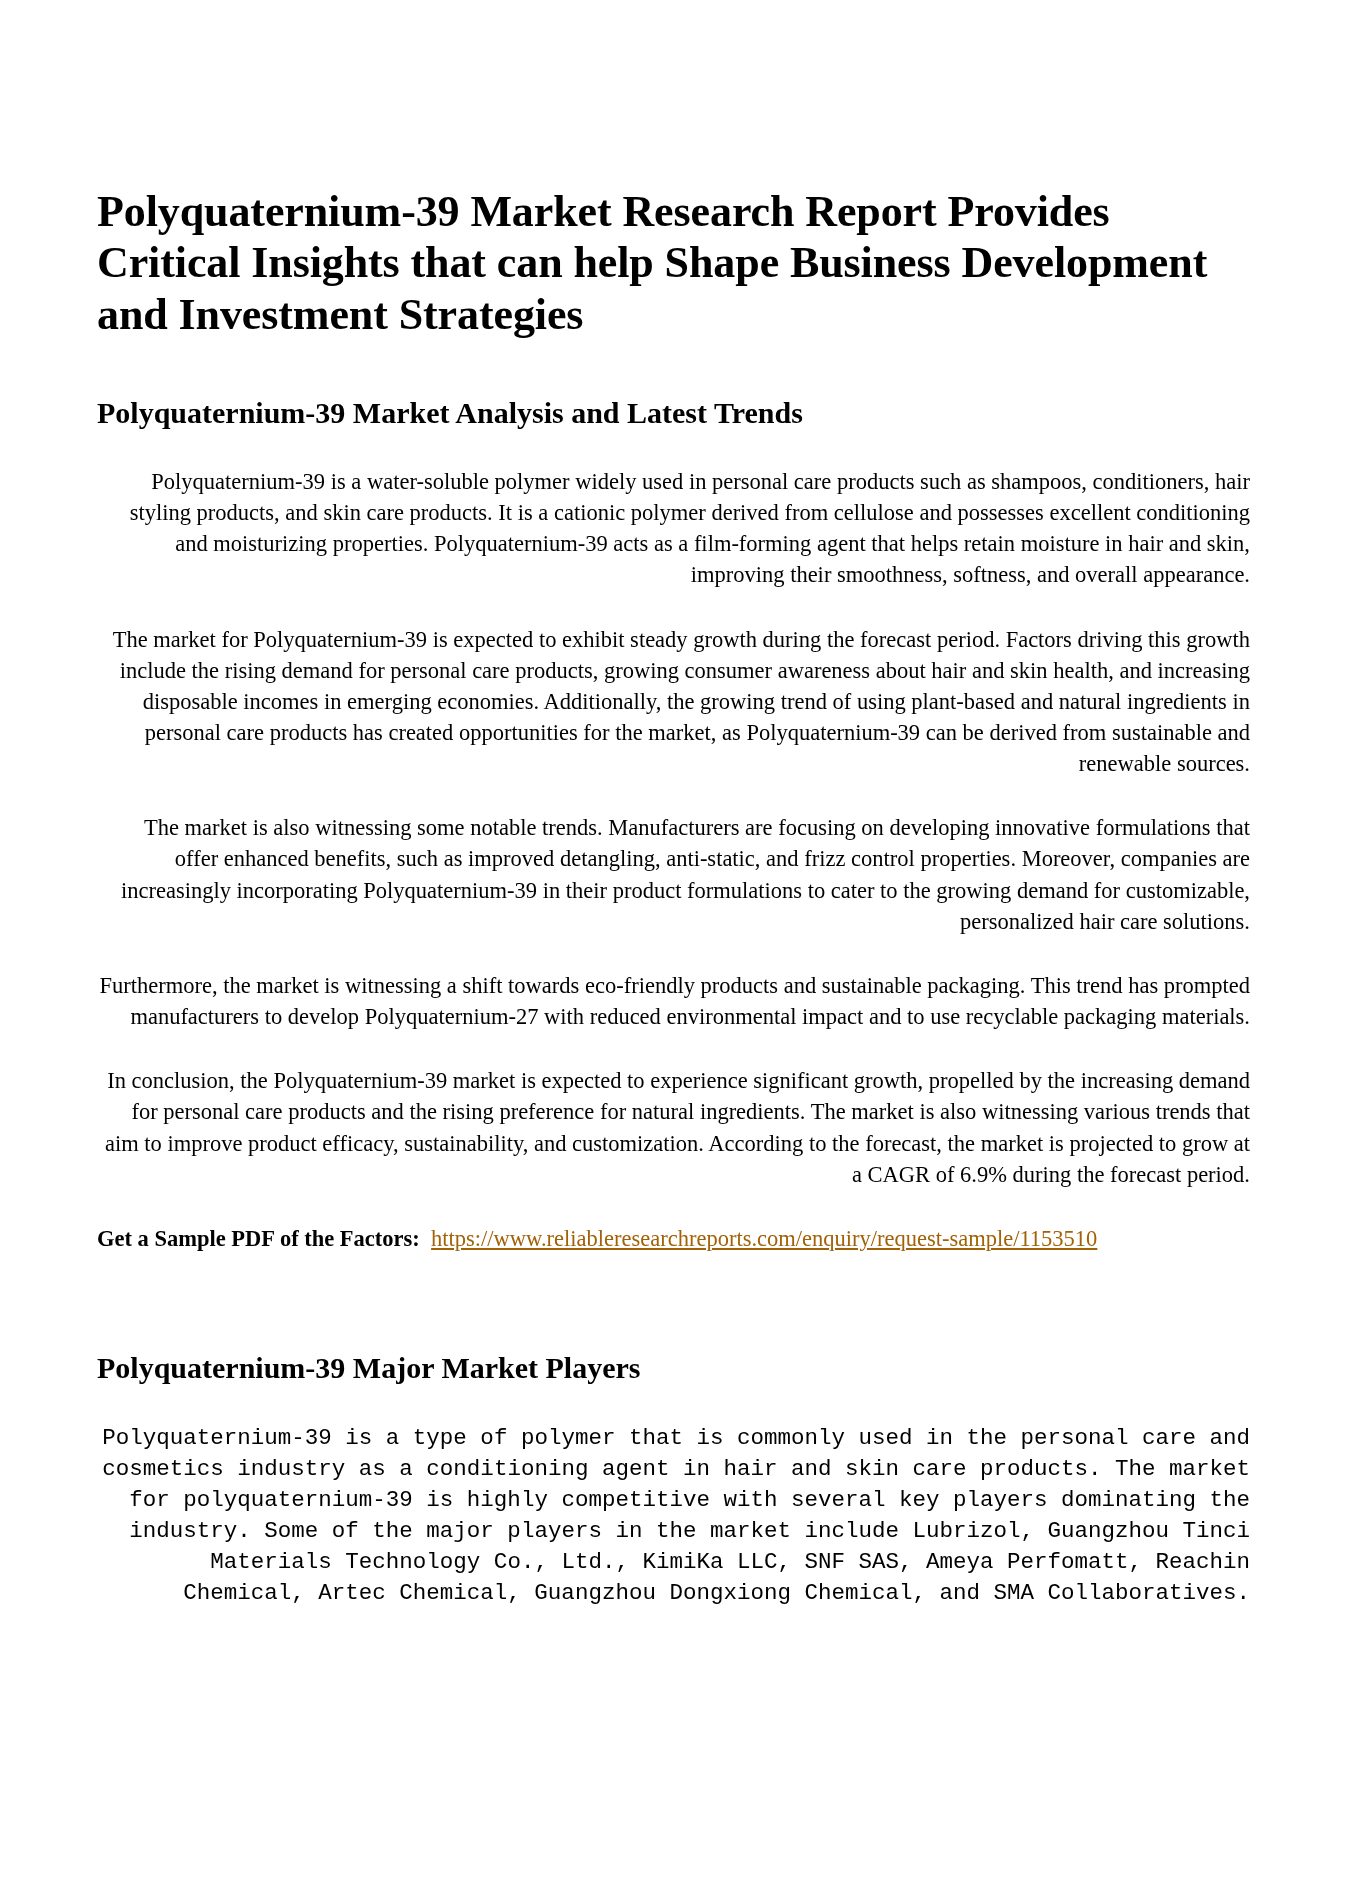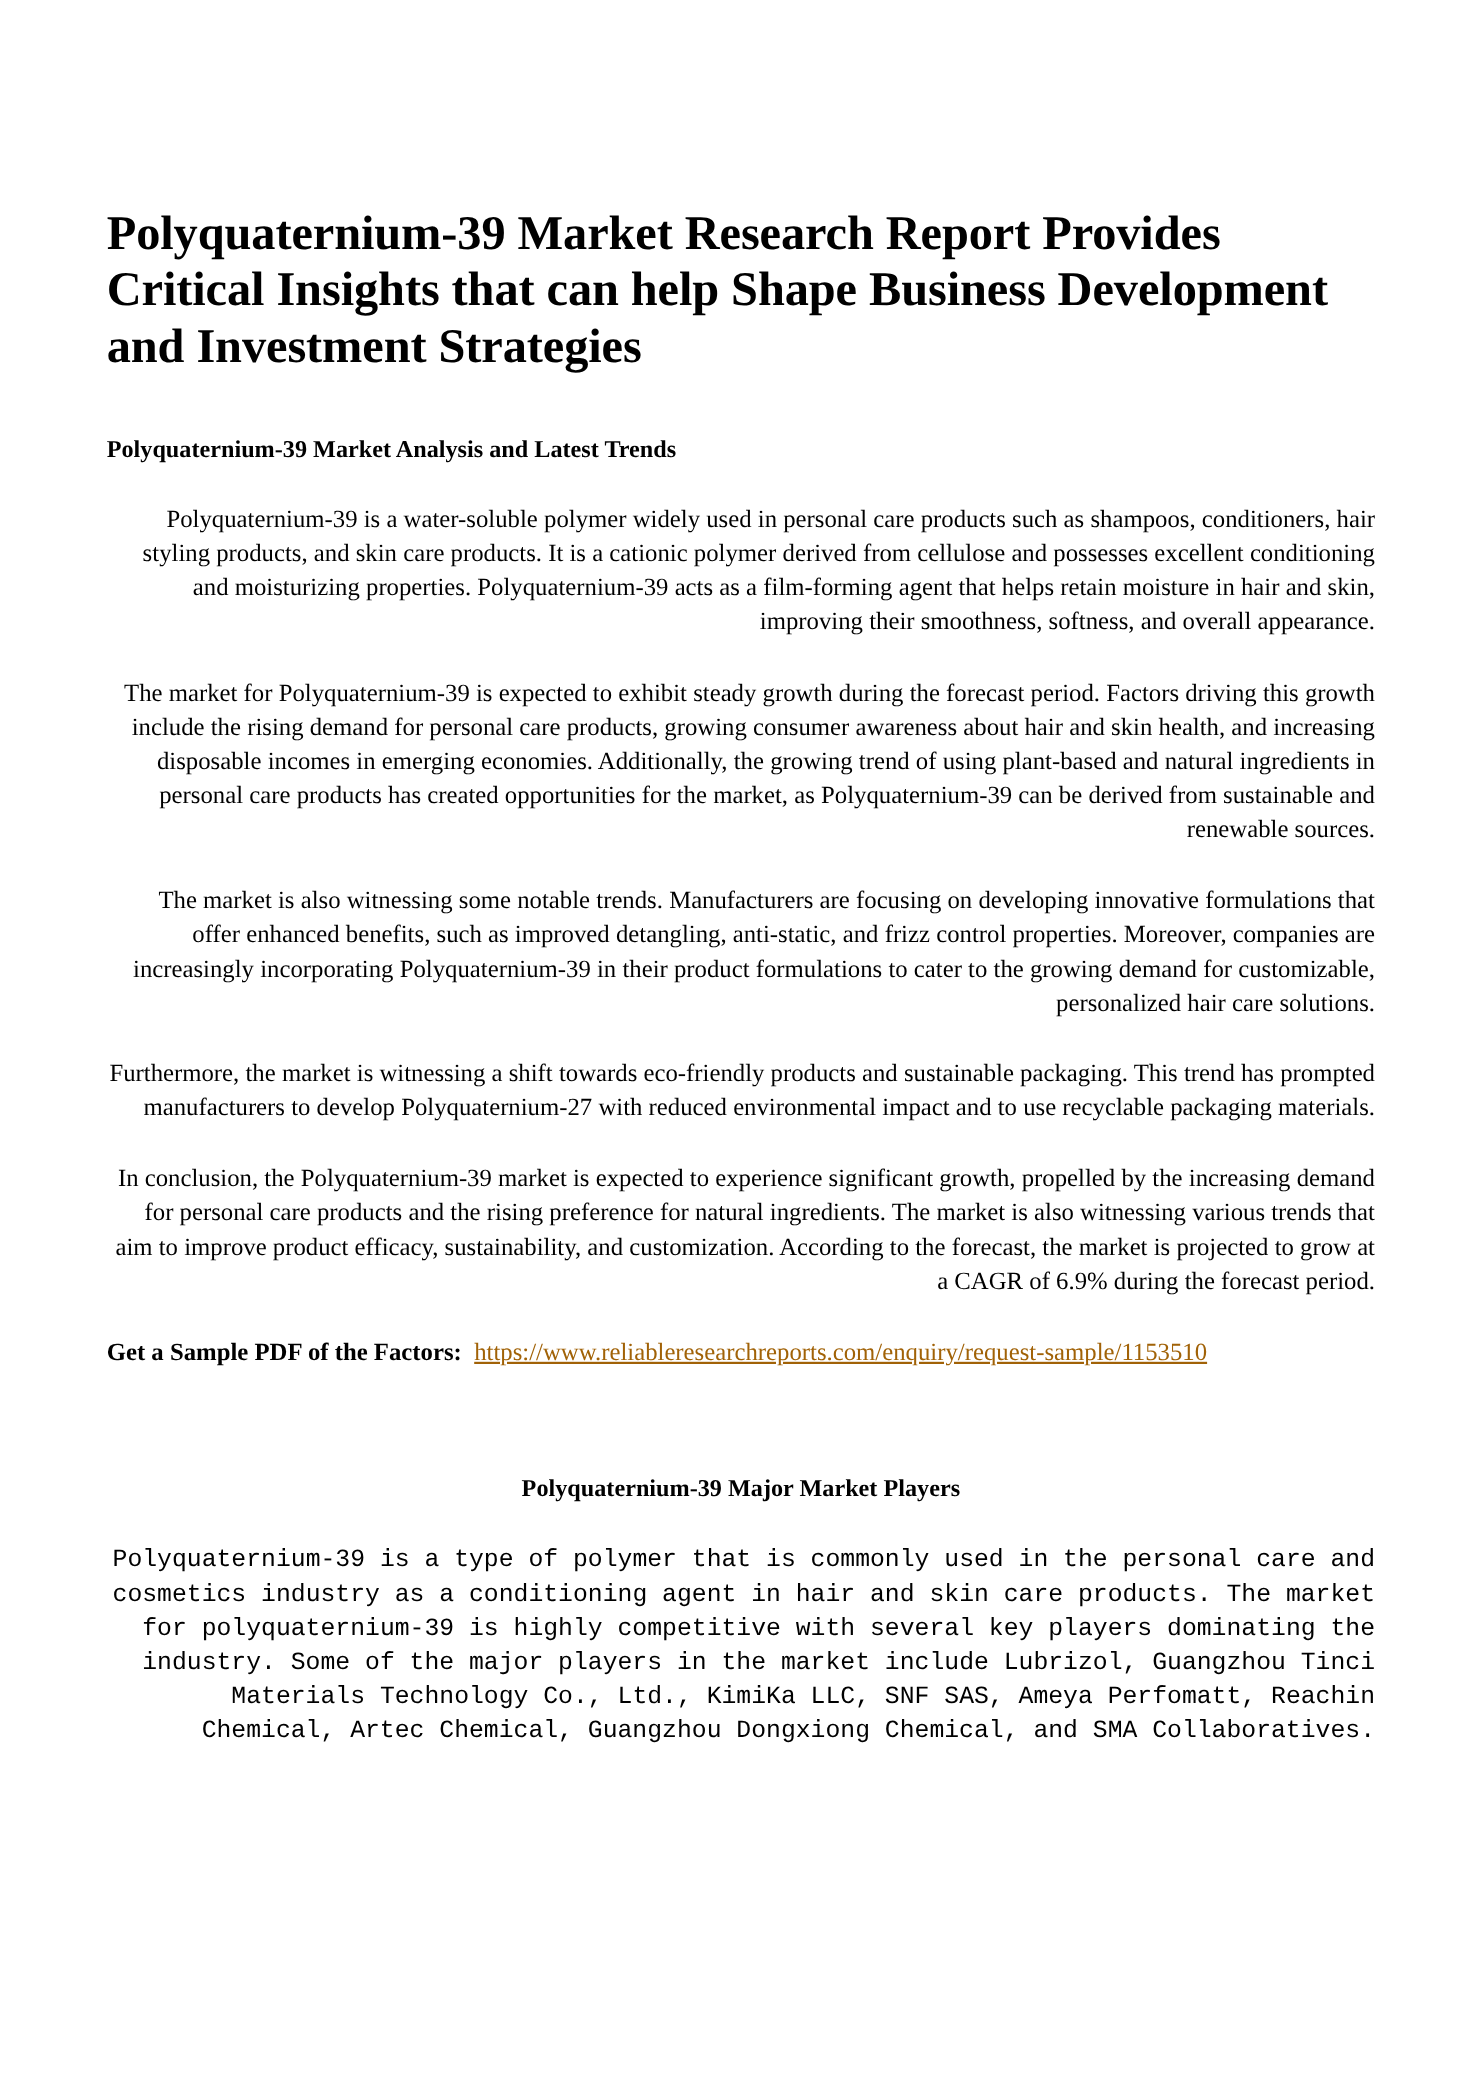--- a/index.html
+++ b/index.html
@@ -24,29 +24,28 @@
   }
   .doc-title {
     font-size: 44px;
     font-weight: bold;
     line-height: 1.17;
     letter-spacing: -0.1px;
     margin: 0 0 54px 0;
     max-width: 1160px;
   }
   .section-heading {
-    font-size: 22px;
+    font-size: 30px;
     font-weight: bold;
     line-height: 1.25;
     margin: 0 0 34px 0;
   }
   .section-heading.second {
     margin-top: 0;
     margin-bottom: 36px;
-    text-align: center;
   }
   p.body-text {
     font-size: 22.5px;
     line-height: 1.385;
     margin: 0 0 33px 0;
     max-width: 1155px;
     text-align: right;
   }
   p.body-text:last-child {
     margin-bottom: 0;

